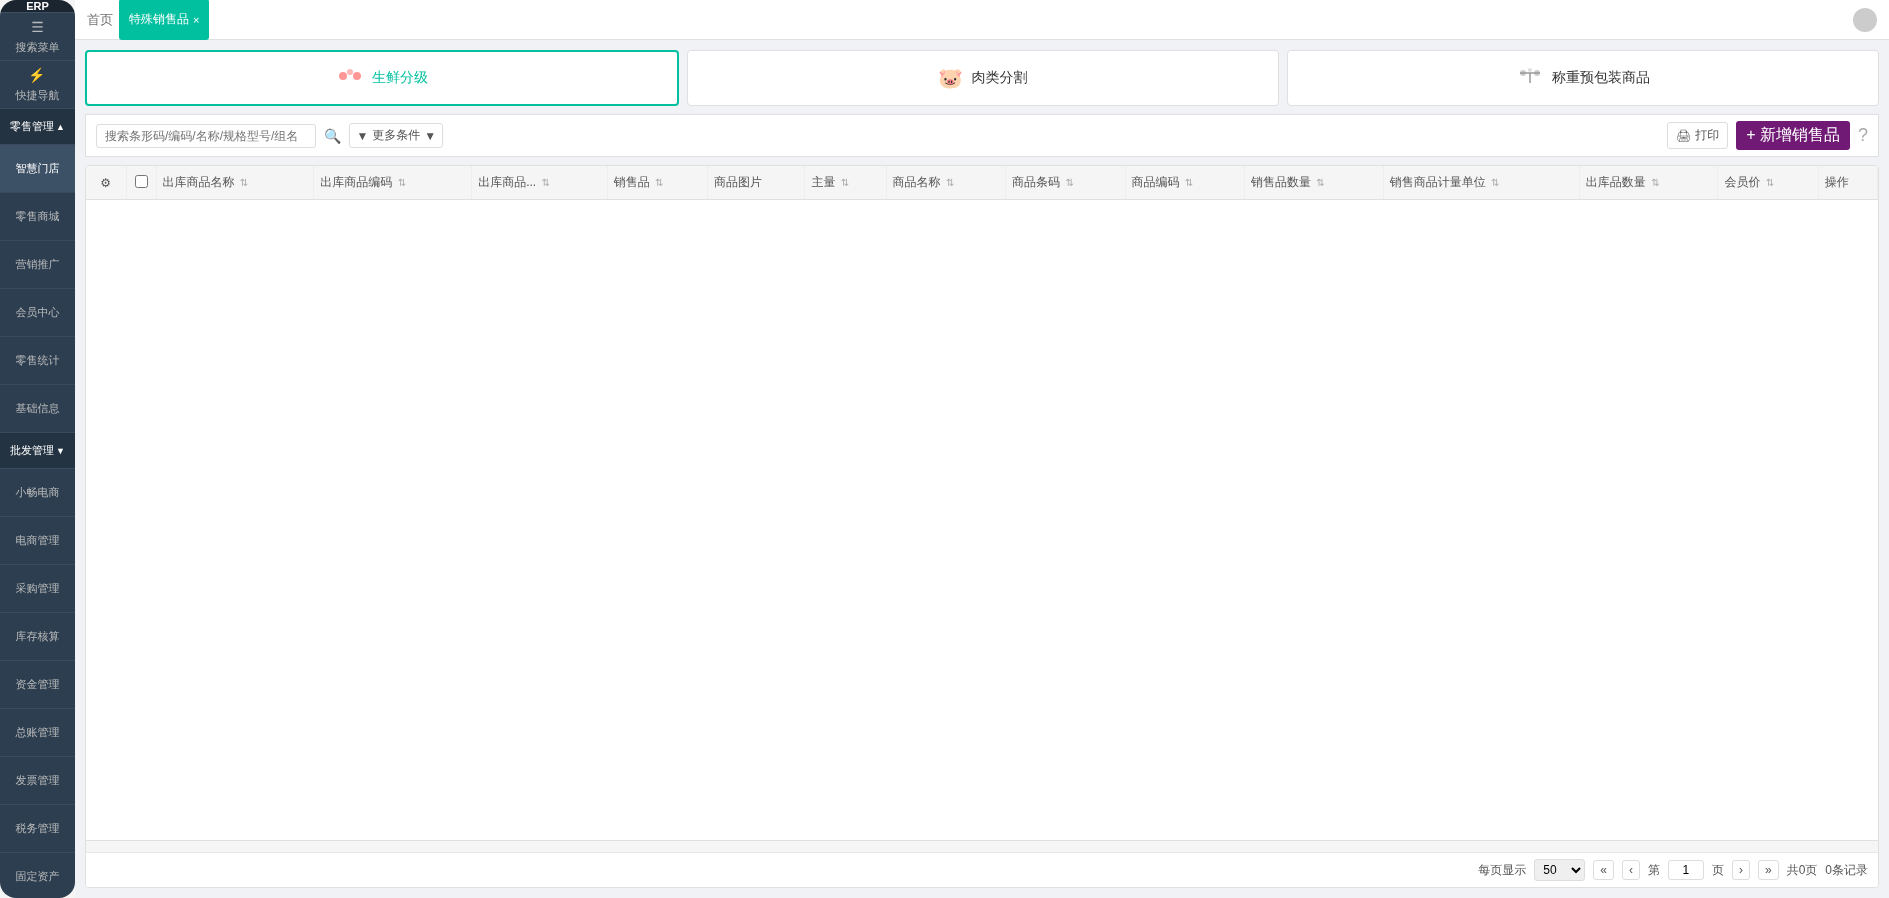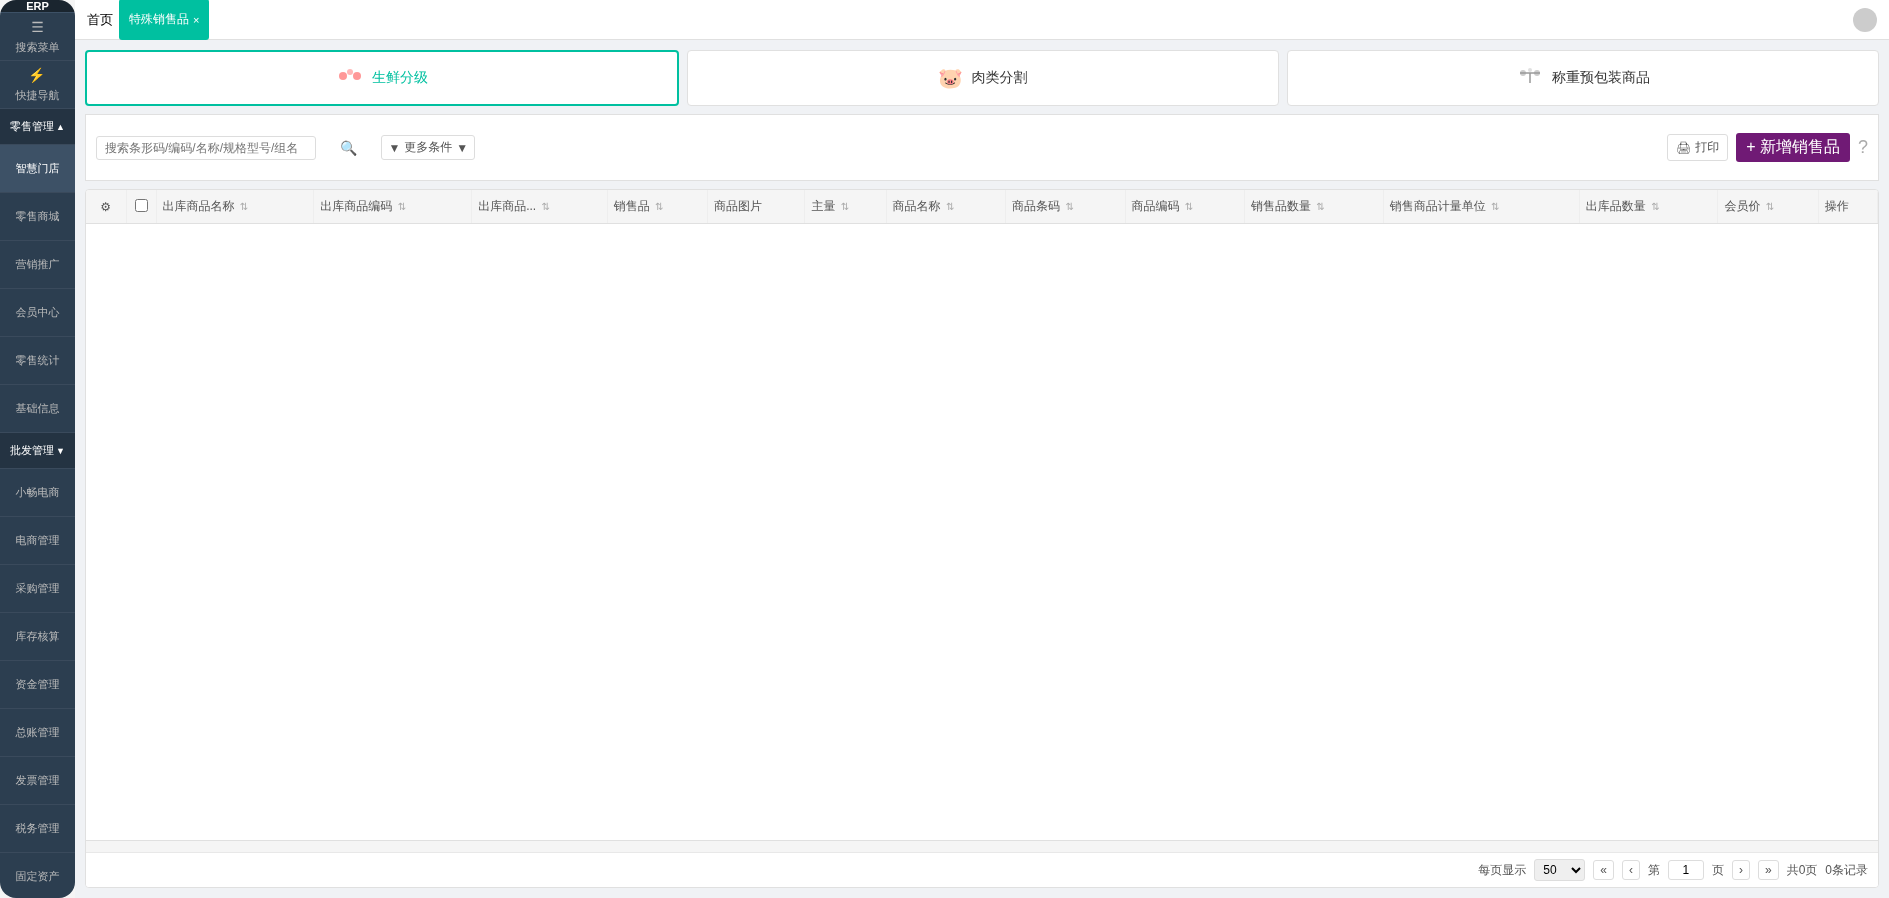--- a/index.html
+++ b/index.html
@@ -79,21 +79,21 @@
       height: 40px;
       flex-shrink: 0;
     }
     .breadcrumb {
       display: flex;
       align-items: center;
       gap: 6px;
       color: #666;
       font-size: 13px;
     }
-    .breadcrumb-home { color: #000000; }
+    .breadcrumb-home { color: #737373; }
     .breadcrumb-current {
       background: #00c0a0;
       color: #fff;
       padding: 12px 10px;
       border-radius: 3px;
       font-size: 12px;
       display: flex;
       align-items: center;
       gap: 4px;
     }
@@ -143,22 +143,22 @@
     }
     .tab-card .tab-icon { font-size: 20px; }
 
     
     .filter-bar {
       display: flex;
       align-items: center;
       background: #fff;
       border: 1px solid #e0e0e0;
       border-radius: 0;
-      padding: 18px 10px;
-      gap: 24px;
+      padding: 6px 10px;
+      gap: 8px;
       flex-shrink: 0;
     }
     .search-input {
       border: 1px solid #ddd;
       border-radius: 3px;
       padding: 4px 8px;
       font-size: 12px;
       width: 220px;
       outline: none;
       color: #999;

